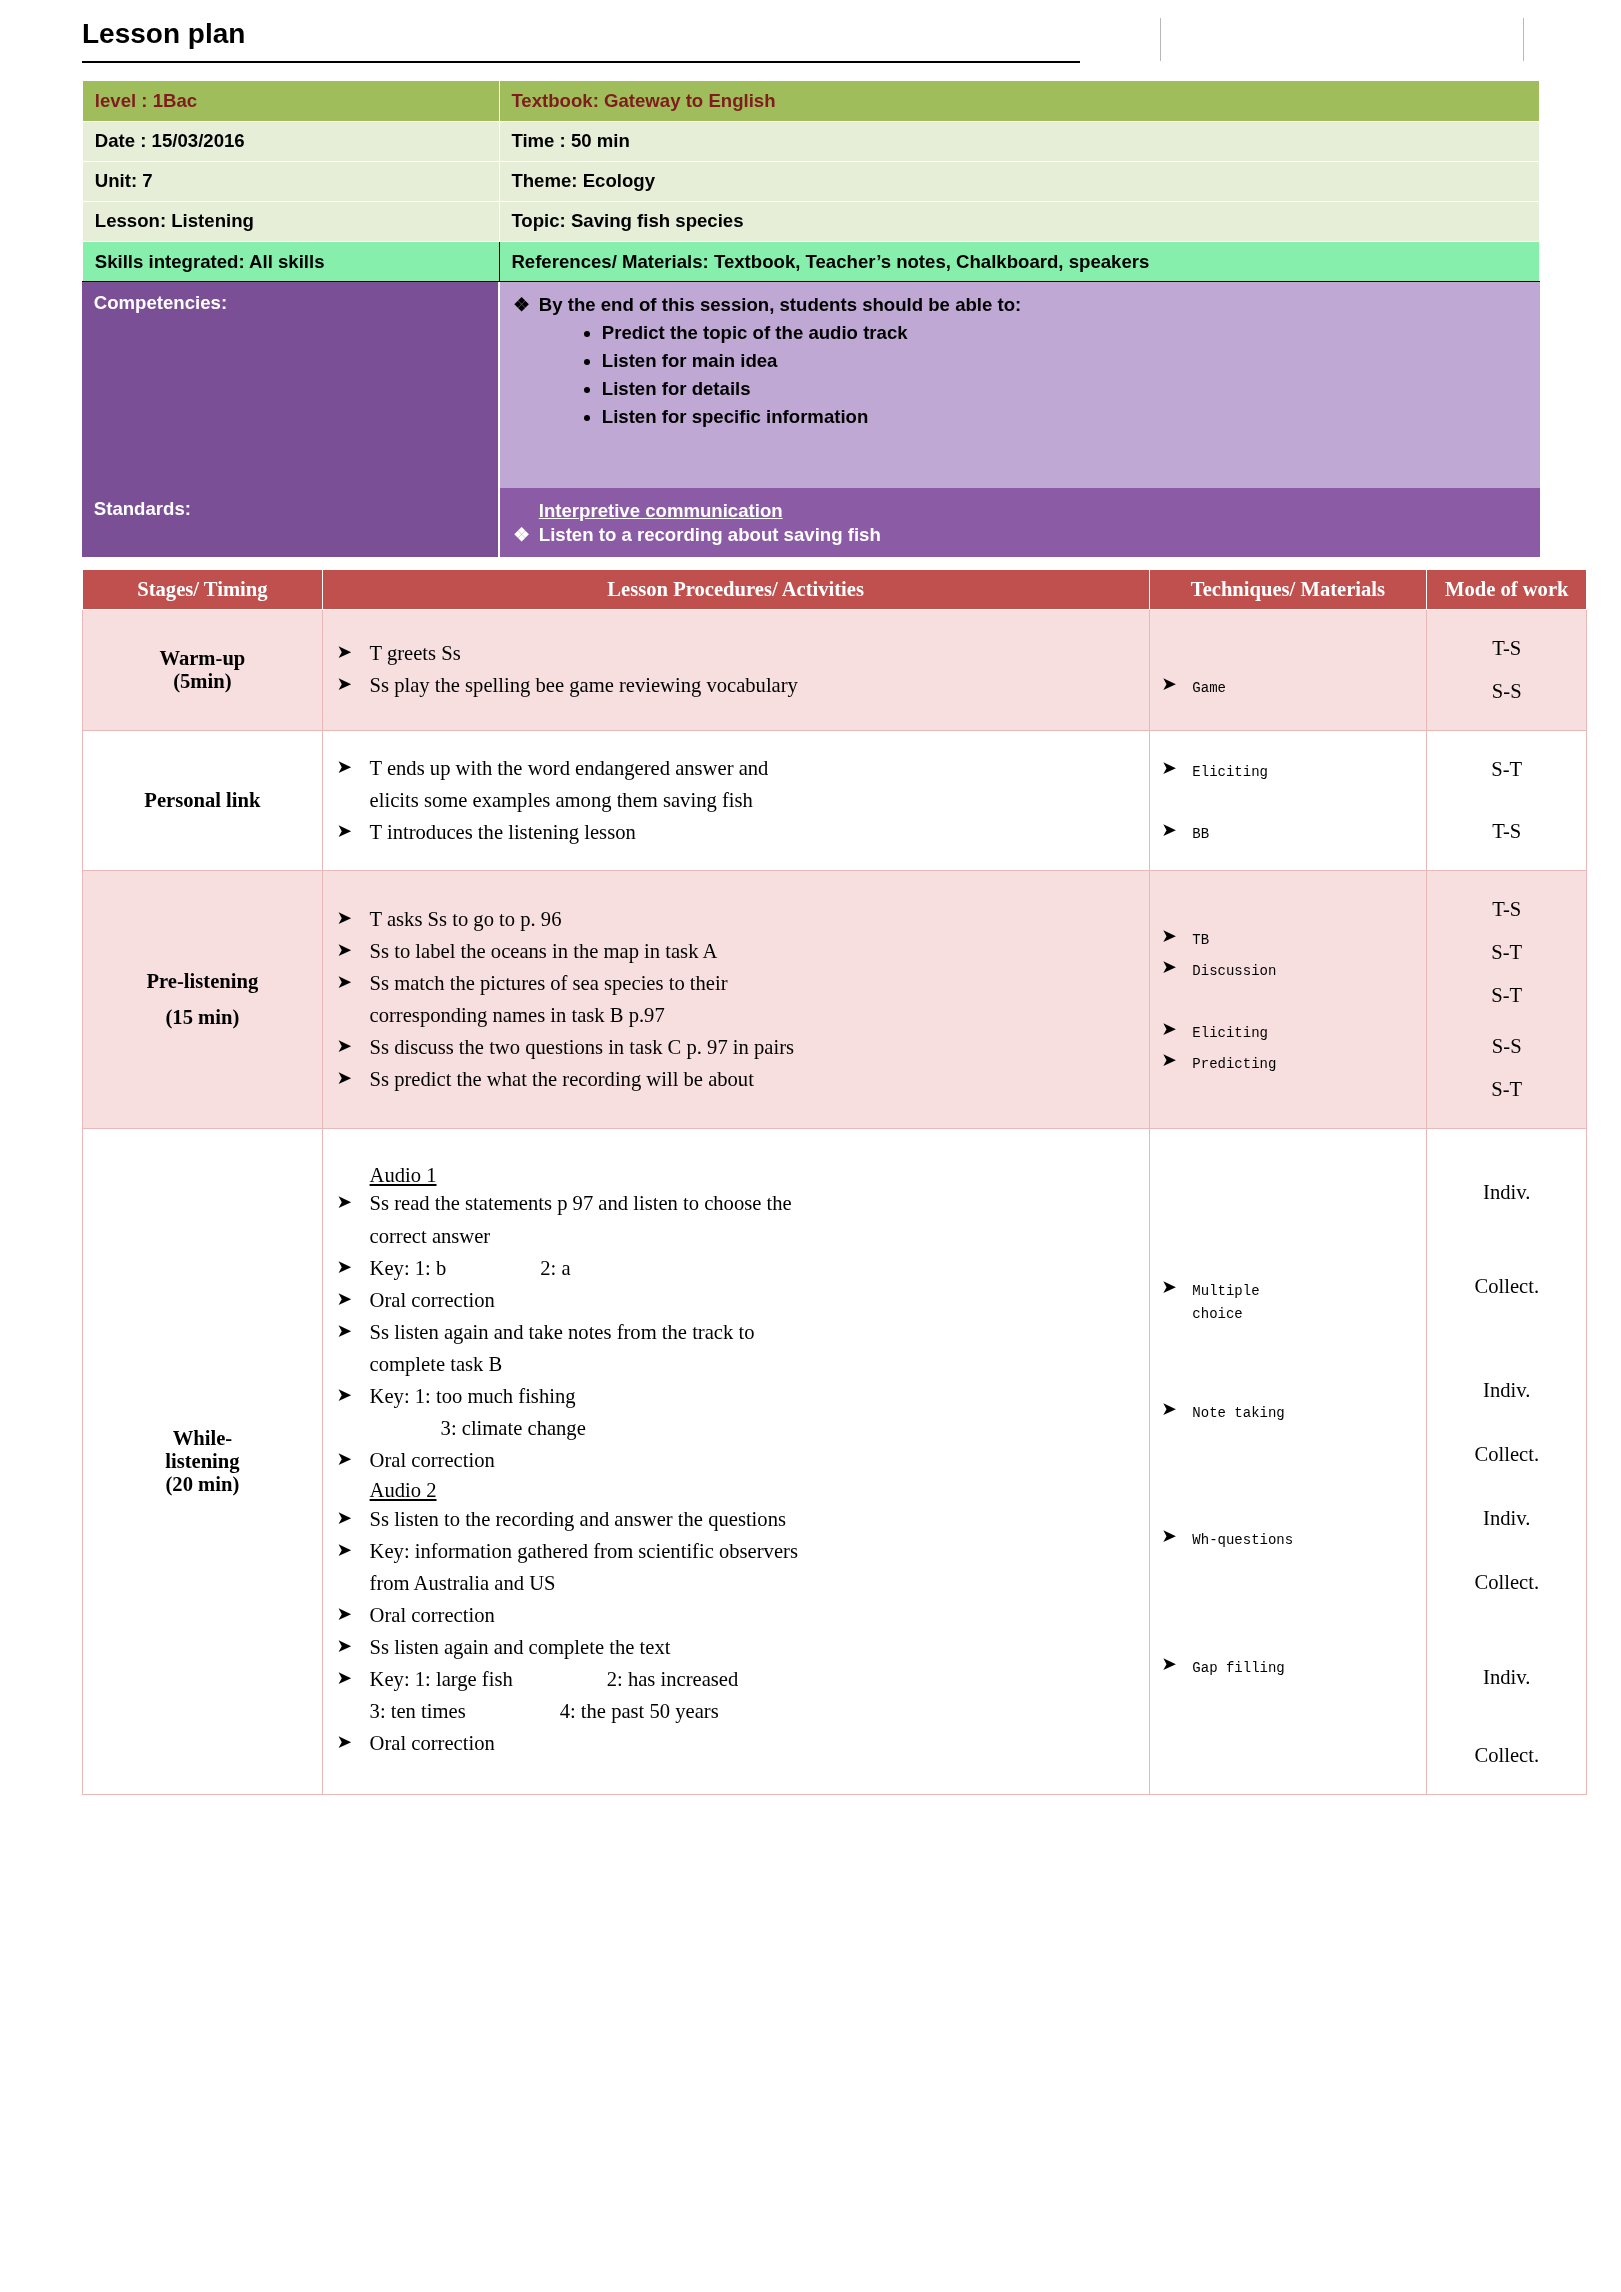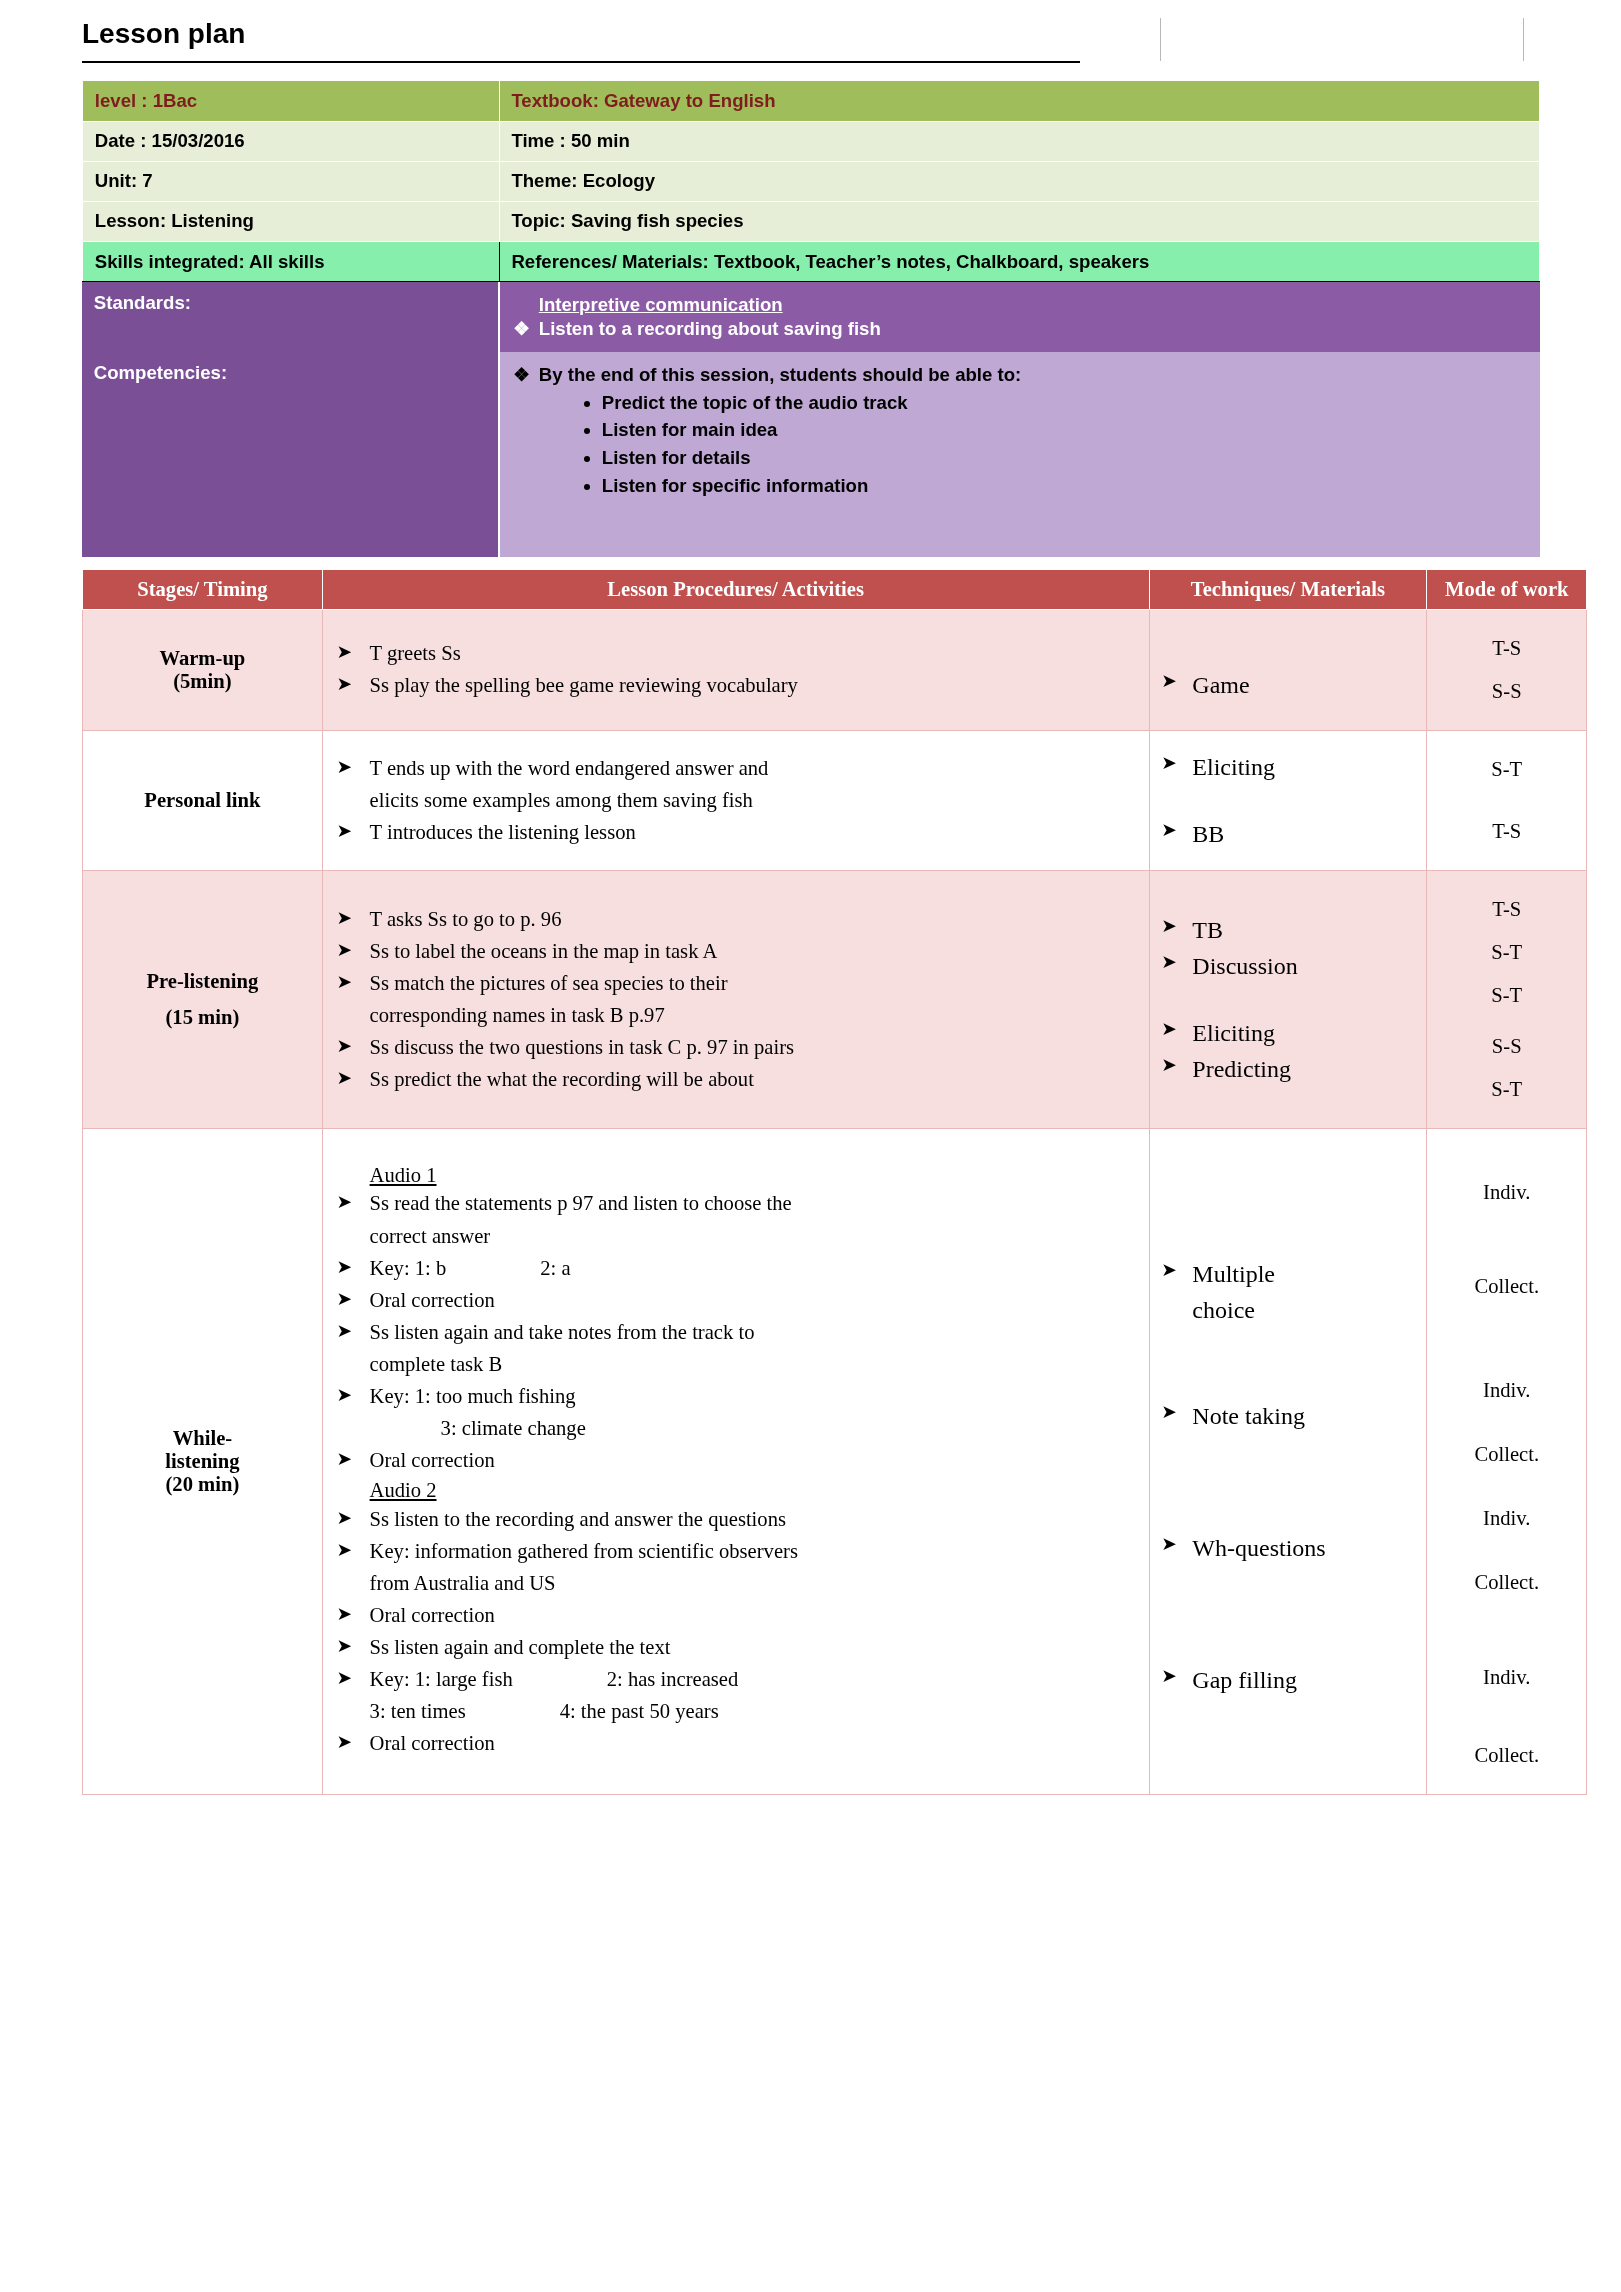--- a/index.html
+++ b/index.html
@@ -177,21 +177,21 @@
 
   .tech-list { margin:0; padding:0; list-style:none; font-size:20.6px; }
   .tech-list li {
     position:relative;
     padding-left:33px;
     margin:2px 0;
     line-height:1.42;
   }
   .tech-list li .arrow { position:absolute; left:2px; top:0; font-size:18.6px; }
   .tech-list li.gap { margin-top:33px; }
-  .tech-sans { font-family:Liberation Serif, serif; font-size:24px; }
+  .tech-sans { font-family:Liberation Mono, monospace; font-size:14px; }
 
   .mode-list { margin:0; padding:0; list-style:none; text-align:center; }
   .mode-list li { margin:14px 0; line-height:1.42; }
   .mode-list li.gap { margin-top:33px; }
   .mode-list li.gap2 { margin-top:21.6px; }
   .key-gap { display:inline-block; width:94px; }
 </style>
 </head>
 <body>
 
@@ -225,44 +225,44 @@
     <tr class="plain">
       <td class="col-a first">Skills integrated: All skills</td>
       <td>References/ Materials: Textbook, Teacher’s notes, Chalkboard, speakers</td>
     </tr>
   </tbody>
     </table>
 
   <table class="std-table">
     <tbody>
         <tr>
-      <td class="std-left">Standards:</td>
-      <td class="std-right-top">
-        <div class="std-line">
-          <span class="bullet-diamond"></span><span class="u">Interpretive communication</span>
-        </div>
-        <div class="std-line">
-          <span class="bullet-diamond">❖</span><span>Listen to a recording about saving fish</span>
-        </div>
-      </td>
-    </tr>
-    <tr>
       <td class="std-left lower">Competencies:</td>
       <td class="std-right-bot">
         <div class="std-line">
           <span class="bullet-diamond">❖</span><span>By the end of this session, students should be able to:</span>
         </div>
         <ul class="std-sub-ul">
           <li>Predict the topic of the audio track</li>
           <li>Listen for main idea</li>
           <li>Listen for details</li>
           <li>Listen for specific information</li>
         </ul>
       </td>
     </tr>
+    <tr>
+      <td class="std-left">Standards:</td>
+      <td class="std-right-top">
+        <div class="std-line">
+          <span class="bullet-diamond"></span><span class="u">Interpretive communication</span>
+        </div>
+        <div class="std-line">
+          <span class="bullet-diamond">❖</span><span>Listen to a recording about saving fish</span>
+        </div>
+      </td>
+    </tr>
   </tbody>
     </table>
 
   <table class="stage-table">
     <thead>
       <tr>
         <th class="c1">Stages/ Timing</th>
         <th class="c2">Lesson Procedures/ Activities</th>
         <th class="c3">Techniques/ Materials</th>
         <th class="c4">Mode of work</th>

